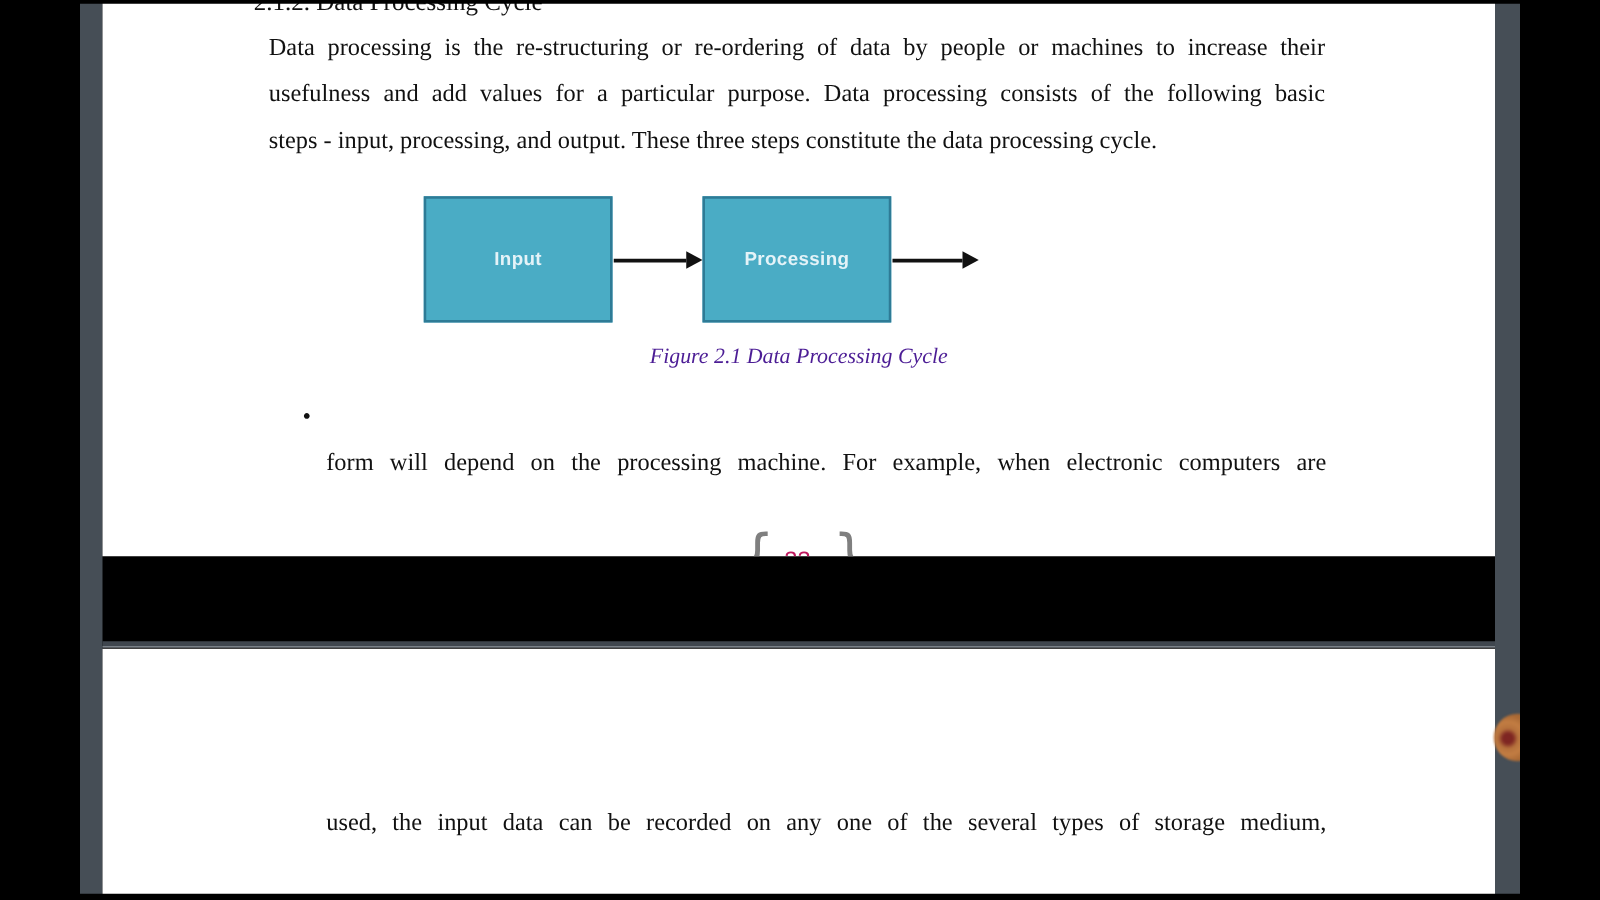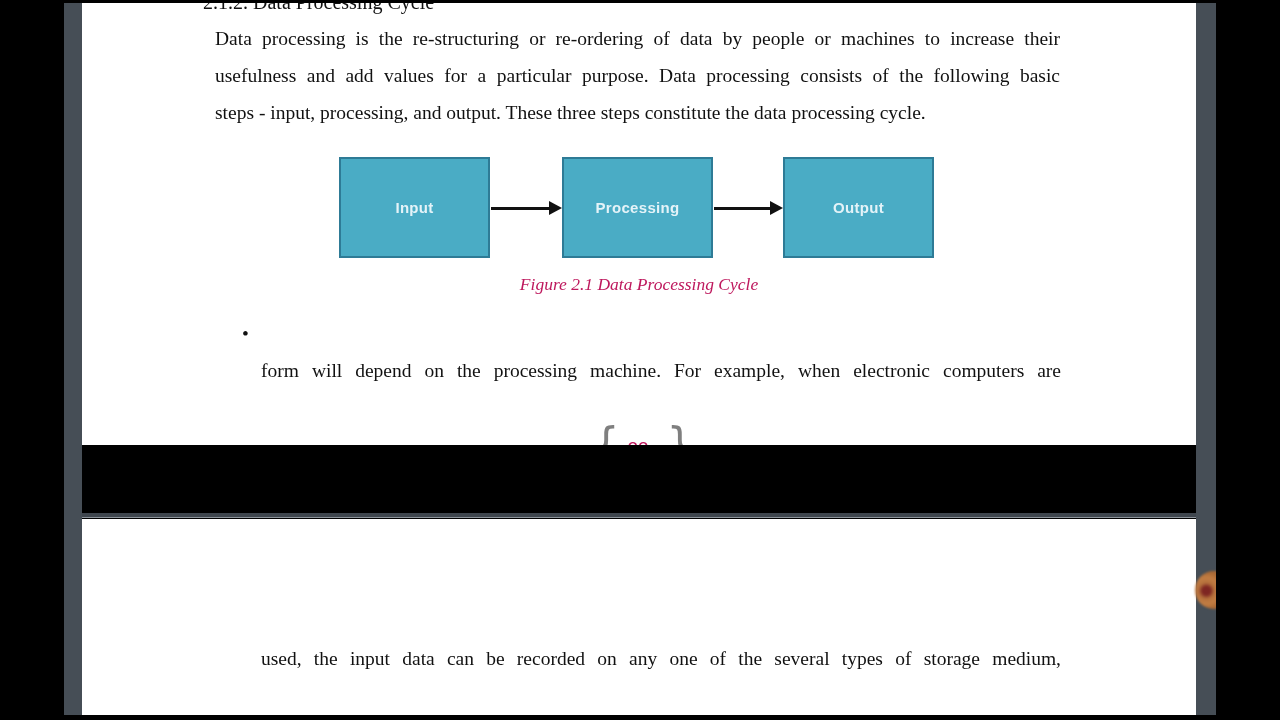--- a/index.html
+++ b/index.html
@@ -39,21 +39,21 @@
   .fbox span { font-family:"Liberation Sans", sans-serif; font-size:15px; font-weight:600;
                color:#E4F3F8; letter-spacing:0.3px; }
   .fbox.b1 { left:257px; } .fbox.b2 { left:480px; } .fbox.b3 { left:701px; }
   .arrow { position:absolute; top:201px; height:14px; }
   .arrow .shaft { position:absolute; left:0; top:6px; height:3px; background:#111; }
   .arrow .head  { position:absolute; right:0; top:0; width:0; height:0;
                   border-left:13px solid #111; border-top:7px solid transparent; border-bottom:7px solid transparent; }
   .a1 { left:409px; width:71px; } .a1 .shaft { width:58px; }
   .a2 { left:632px; width:69px; } .a2 .shaft { width:56px; }
   .caption { position:absolute; left:0; top:273px; width:1114px; text-align:center;
-             font-style:italic; font-size:17.5px; line-height:22px; color:#be185d; }
+             font-style:italic; font-size:17.5px; line-height:22px; color:#4c1d95; }
 
   
   .fline { position:absolute; top:447px; height:2px; background:#9E9E9E; }
   .fline.l { left:156px; width:358px; }
   .fline.r { left:602px; width:350px; }
   .brace { position:absolute; top:421px; font-family:"DejaVu Sans", sans-serif; font-size:50px;
            line-height:50px; font-weight:400; color:#7F7F7F; transform:scaleX(0.85); }
   .brace.l { left:508px; } .brace.r { left:582px; }
   .pnum { position:absolute; left:528px; top:438px; width:56px; text-align:center;
           font-family:"Liberation Sans", sans-serif; font-size:19px; line-height:22px; color:#be185d; }
@@ -89,23 +89,20 @@
       <div class="shaft"></div>
       <div class="head"></div>
     </div>
     <div class="fbox b2">
       <span>Processing</span>
     </div>
     <div class="arrow a2">
       <div class="shaft"></div>
       <div class="head"></div>
     </div>
-    <div class="fbox b3">
-      <span>Output</span>
-    </div>
     <div class="caption">Figure 2.1 Data Processing Cycle</div>
 
     <div class="bullet-marker">•</div>
     <div class="tline just b-l" style="top:359px">form will depend on the processing machine. For example, when electronic computers are</div>
 
     <div class="fline l"></div>
     <div class="fline r"></div>
     <div class="brace l">{</div>
     <div class="pnum">23</div>
     <div class="brace r">}</div>

